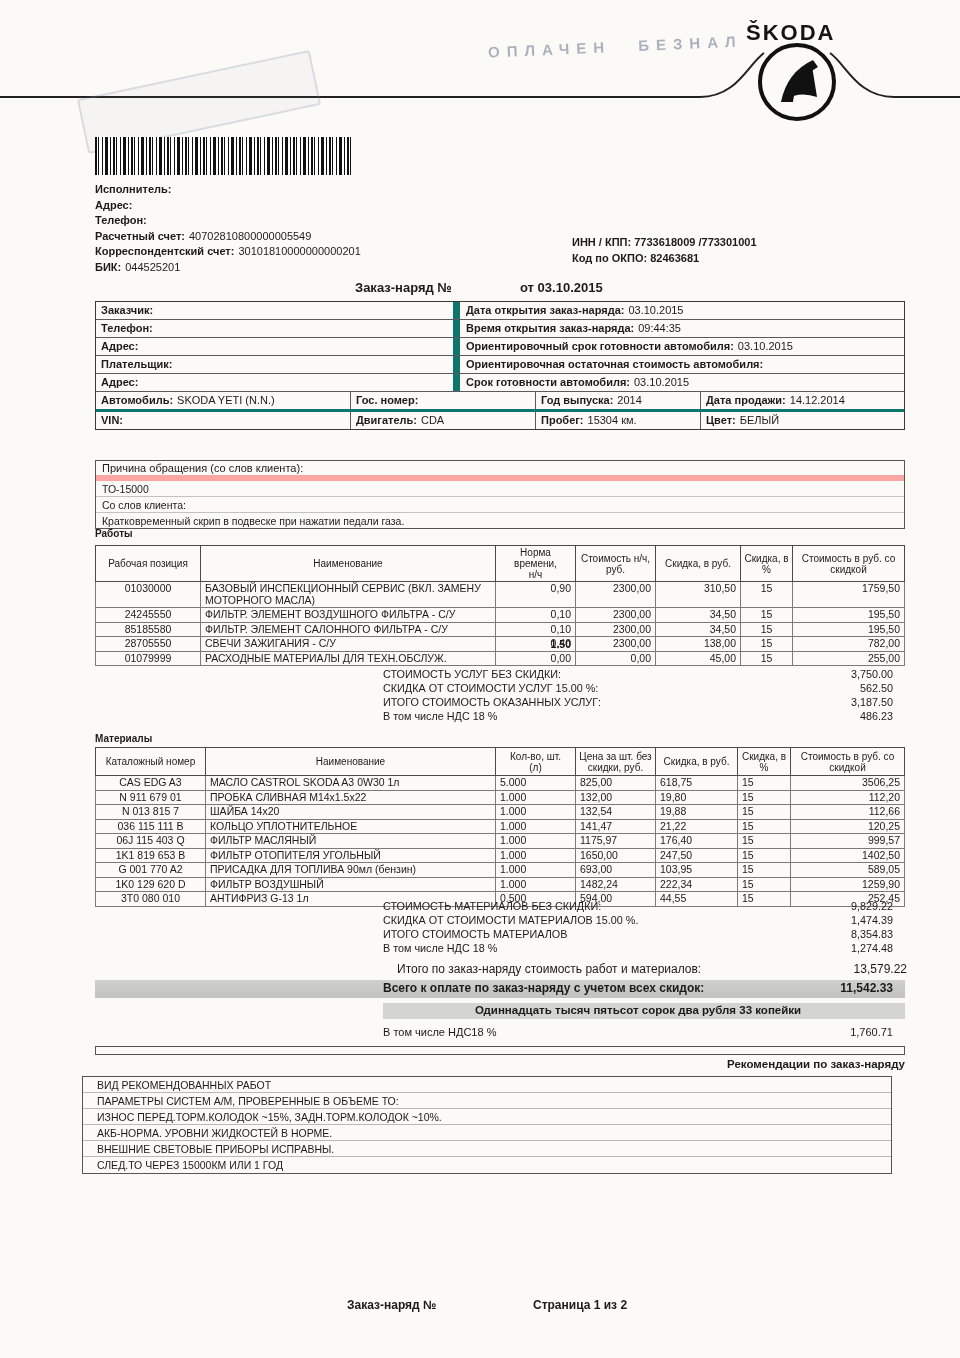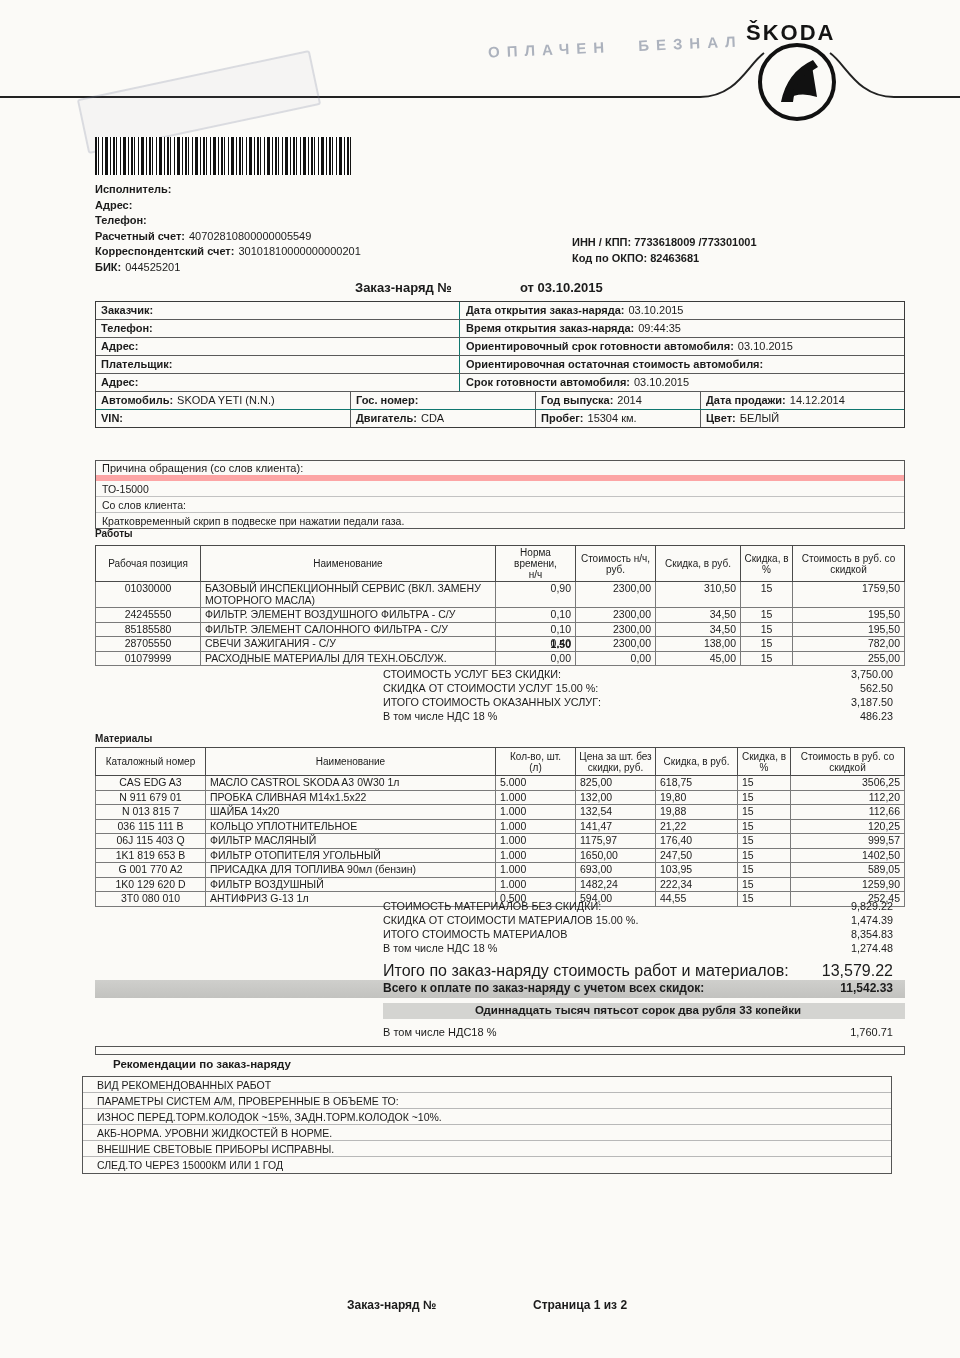--- a/index.html
+++ b/index.html
@@ -18,23 +18,23 @@
     background:repeating-linear-gradient(90deg,#111 0,#111 2px,#fff 2px,#fff 3px,#111 3px,#111 4px,#fff 4px,#fff 7px,#111 7px,#111 8px,#fff 8px,#fff 10px,#111 10px,#111 13px,#fff 13px,#fff 15px,#111 15px,#111 16px,#fff 16px,#fff 18px)}
   .exec-block{position:absolute;top:182px;left:95px;font-size:11px;line-height:15.5px;font-weight:bold}
   .ids-block{position:absolute;top:234px;left:572px;font-size:11px;line-height:16px;font-weight:bold}
   .title-row{position:absolute;top:280px;left:0;width:960px;height:16px;font-size:13px;font-weight:bold}
   .title-order{position:absolute;left:355px;top:0}
   .title-date{position:absolute;left:520px;top:0}
 
   
   .infobox{position:absolute;top:301px;left:95px;width:810px;border:1.5px solid #3a3a3a;font-size:11px}
   .oi-row{display:flex;border-bottom:1px solid #5a5a5a;min-height:17px;line-height:15px}
-  .oi-left{width:364px;border-right:1px solid #0f766e;padding:1px 5px}
+  .oi-left{width:364px;border-right:7px solid #0f766e;padding:1px 5px}
   .oi-right{flex:1;padding:1px 6px}
-  .veh-row{display:flex;border-bottom:1px solid #0f766e;min-height:17px;line-height:15px}
+  .veh-row{display:flex;border-bottom:3px solid #0f766e;min-height:17px;line-height:15px}
   .veh-row:last-child{border-bottom:none}
   .veh-cell{padding:1px 5px;border-right:1px solid #5a5a5a}
   .veh-cell:nth-of-type(1){width:255px}
   .veh-cell:nth-of-type(2){width:185px}
   .veh-cell:nth-of-type(3){width:165px}
   .veh-cell:nth-of-type(4){flex:1;border-right:none}
 
   
   .complaint{position:absolute;top:460px;left:95px;width:810px;border:1.2px solid #555;background:transparent}
   .cmp-title{font-weight:normal;font-size:11px;padding:1px 6px;border-bottom:6px solid #fca5a5}
@@ -50,28 +50,28 @@
   .grid td{border:1px solid #7a7a7a;font-size:10.5px;line-height:11.5px;padding:1px 4px;vertical-align:top;overflow:hidden}
   .ctr{text-align:center}.ra{text-align:right}.la{text-align:left}
   .time-total{position:absolute;top:638px;left:495px;width:76px;text-align:right;font-weight:bold;font-size:10.5px}
 
   
   .tot-block{position:absolute;left:95px;width:810px}
   .tot-line{position:relative;height:14px;font-size:10.8px}
   .tot-lbl{position:absolute;left:288px;white-space:nowrap}
   .tot-val{position:absolute;right:12px}
 
-  .grand-sub{position:absolute;top:962px;left:95px;width:810px;height:15px;font-size:16px}
+  .grand-sub{position:absolute;top:962px;left:109px;width:810px;height:15px;font-size:12px}
   .grand-total{position:absolute;top:980px;left:95px;width:810px;height:18px;background:linear-gradient(#cfcfcc,#c2c2bf);font-weight:bold;font-size:12px;line-height:17px}
   .grand-words{position:absolute;top:1003px;left:383px;right:55px;height:16px;background:#d4d4d1;font-weight:bold;font-size:11.5px;text-align:center;padding-right:12px;line-height:15px;white-space:nowrap}
   .grand-vat{position:absolute;top:1026px;left:95px;width:810px;height:14px;font-size:11px}
 
   
   .rec-strip{position:absolute;top:1046px;left:95px;width:810px;height:9px;border:1.2px solid #555}
-  .rec-title{position:absolute;top:1058px;left:113px;width:810px;text-align:left;font-weight:bold;font-size:11.5px}
+  .rec-title{position:absolute;top:1058px;left:95px;width:810px;text-align:right;font-weight:bold;font-size:11.5px}
   .rec-box{position:absolute;top:1076px;left:82px;width:810px;border:1.2px solid #555}
   .rec-line{font-size:10.5px;padding:1.5px 6px 1.5px 14px;border-bottom:1px solid #b8b8b8;min-height:15.5px}
   .rec-line:last-child{border-bottom:none}
 
   
   .footer{position:absolute;top:1298px;left:0;width:960px;height:16px;font-weight:bold;font-size:12px}
   .footer-order{position:absolute;left:347px}
   .footer-page{position:absolute;left:533px}
 </style>
 </head>

